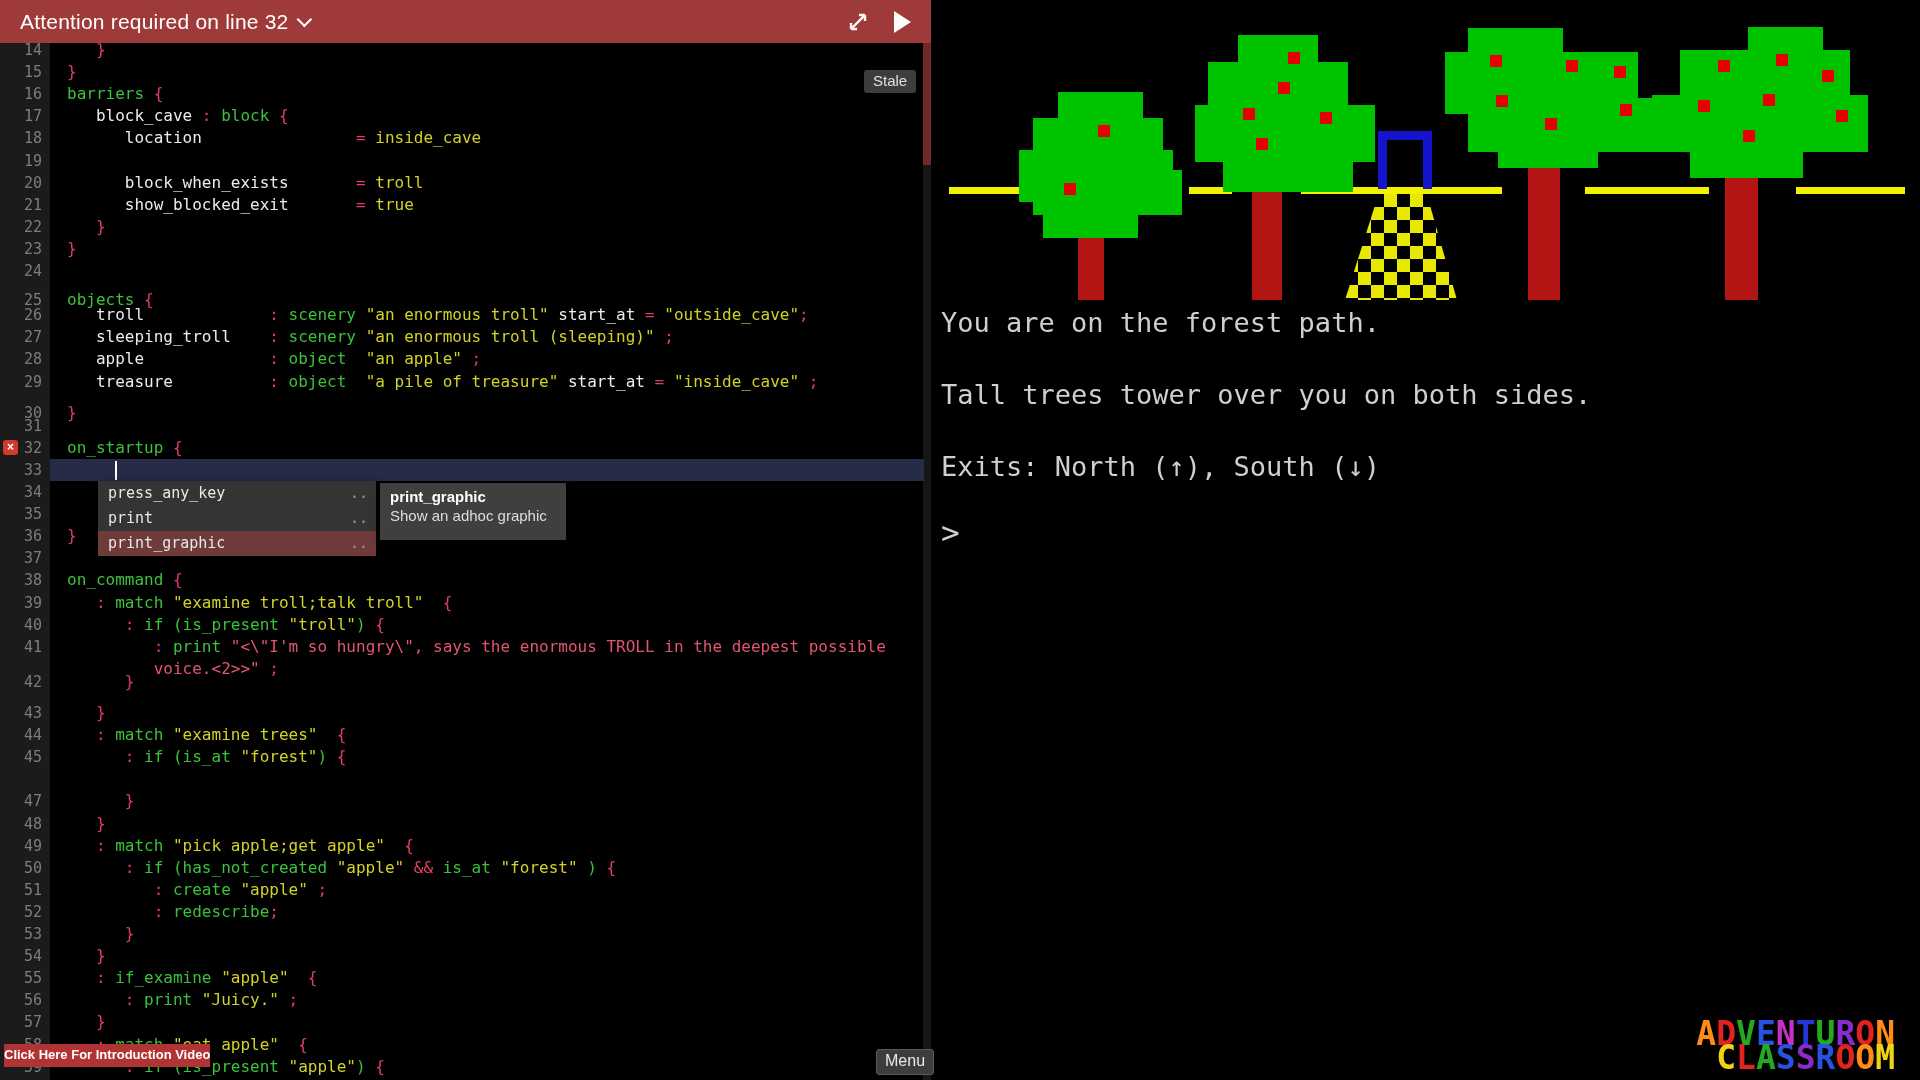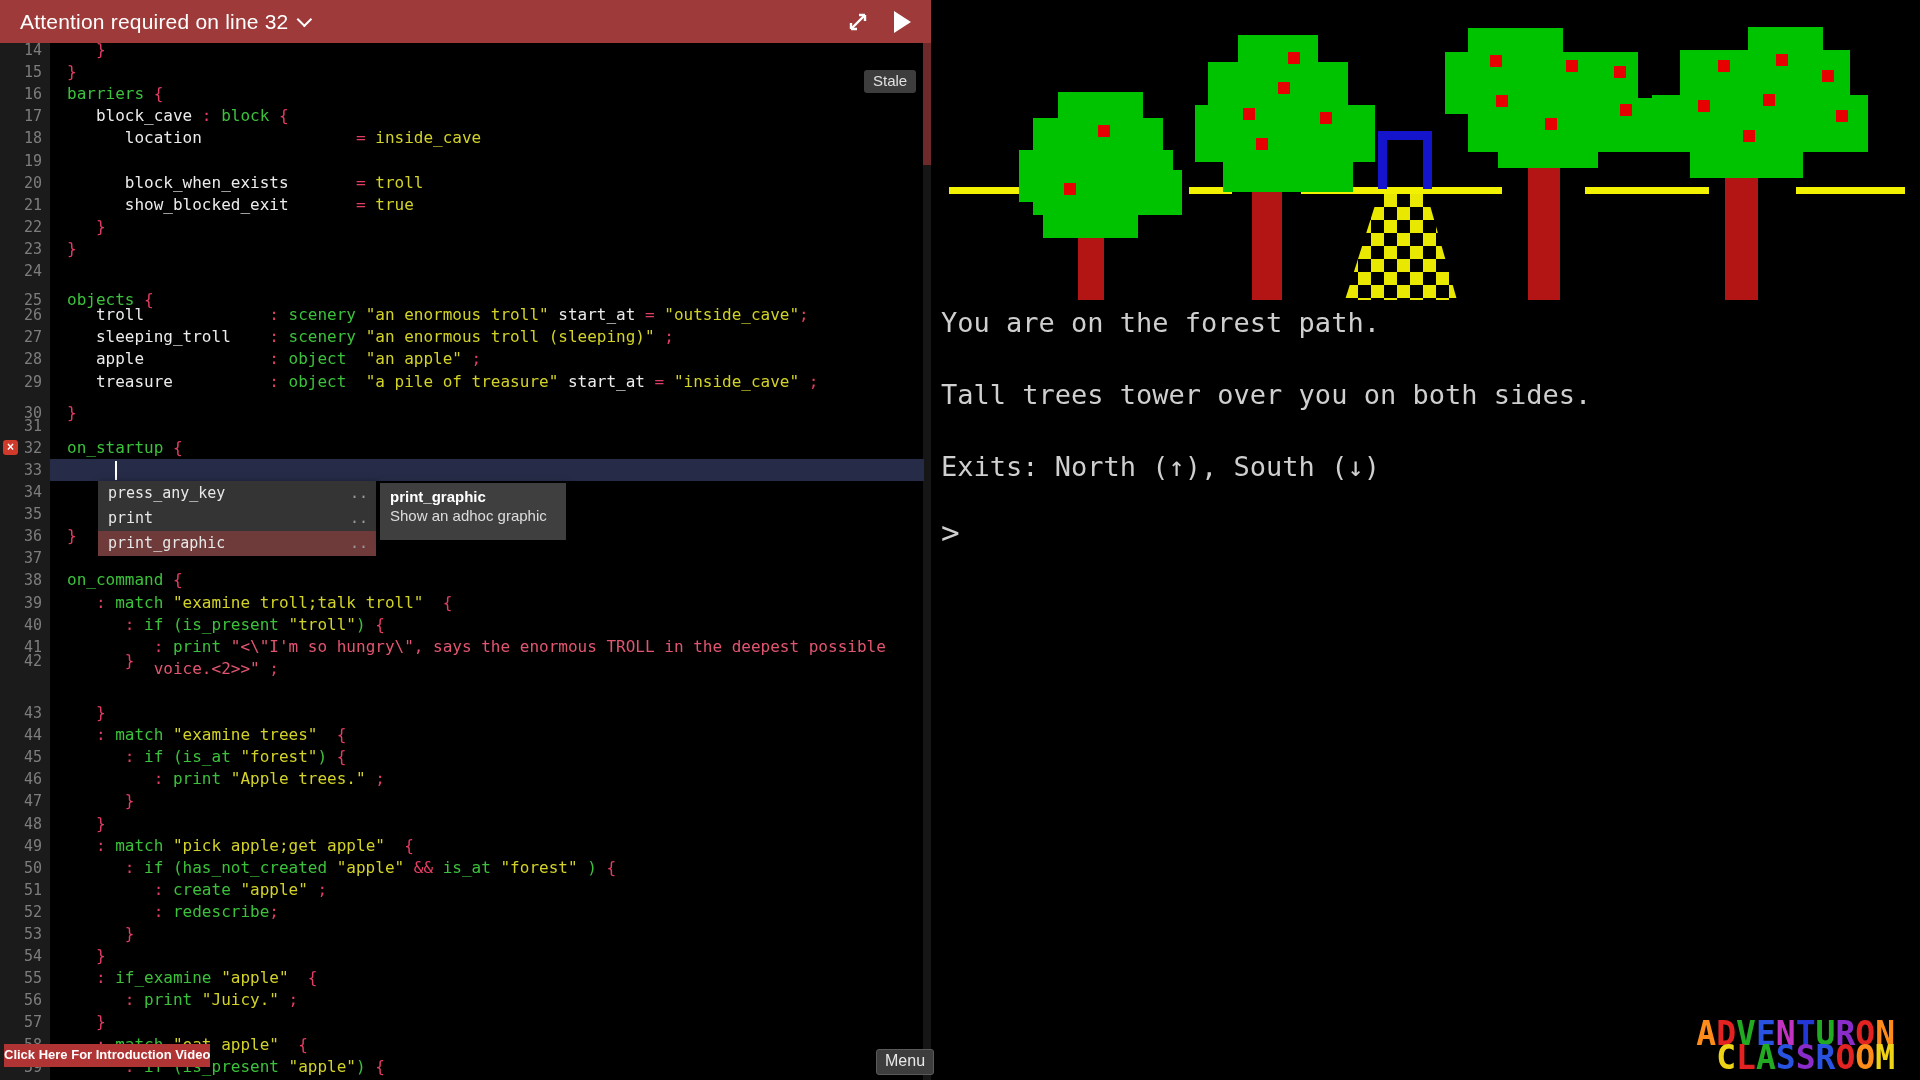--- a/index.html
+++ b/index.html
@@ -130,25 +130,24 @@
         <div id="cursor" style="left: 115.15px; top: 460.9px;"></div>
         <div class="code-row" style="top: 481px;"><span class="row-num">34</span><span class="row-code"></span></div>
         <div class="code-row" style="top: 503.1px;"><span class="row-num">35</span><span class="row-code"></span></div>
         <div class="code-row" style="top: 525.2px;"><span class="row-num">36</span><span class="row-code"><span class="tok-p">}</span></span></div>
         <div class="code-row" style="top: 547.3px;"><span class="row-num">37</span><span class="row-code"></span></div>
         <div class="code-row" style="top: 569.4px;"><span class="row-num">38</span><span class="row-code"><span class="tok-k">on_command </span><span class="tok-p">{</span></span></div>
         <div class="code-row" style="top: 591.5px;"><span class="row-num">39</span><span class="row-code"><span class="tok-p">   : </span><span class="tok-k">match </span><span class="tok-s">"examine troll;talk troll"</span><span class="tok-p">  {</span></span></div>
         <div class="code-row" style="top: 613.6px;"><span class="row-num">40</span><span class="row-code"><span class="tok-p">      : </span><span class="tok-k">if (is_present </span><span class="tok-s">"troll"</span><span class="tok-k">)</span><span class="tok-p"> {</span></span></div>
         <div class="code-row" style="top: 635.7px;"><span class="row-num">41</span><span class="row-code"><span class="tok-p">         : </span><span class="tok-k">print </span><span class="tok-r">"&lt;\"I'm so hungry\", says the enormous TROLL in the deepest possible</span></span></div>
         <div class="code-row" style="top: 657.8px;"><span class="row-num"></span><span class="row-code"><span class="tok-r">         voice.&lt;2&gt;&gt;"</span><span class="tok-p"> ;</span></span></div>
-        <div class="code-row" style="top: 650px; padding-left: 12px;"><span class="row-num">42</span><span class="row-code"><span class="tok-p">      }</span></span></div>
+        <div class="code-row" style="top: 671px; padding-left: 12px;"><span class="row-num">42</span><span class="row-code"><span class="tok-p">      }</span></span></div>
         <div class="code-row" style="top: 702px;"><span class="row-num">43</span><span class="row-code"><span class="tok-p">   }</span></span></div>
         <div class="code-row" style="top: 724.1px;"><span class="row-num">44</span><span class="row-code"><span class="tok-p">   : </span><span class="tok-k">match </span><span class="tok-s">"examine trees"</span><span class="tok-p">  {</span></span></div>
         <div class="code-row" style="top: 746.2px;"><span class="row-num">45</span><span class="row-code"><span class="tok-p">      : </span><span class="tok-k">if (is_at </span><span class="tok-s">"forest"</span><span class="tok-k">)</span><span class="tok-p"> {</span></span></div>
-        <div class="code-row" style="top: 768.3px;"><span class="row-num">46</span><span class="row-code"><span class="tok-p">         : </span><span class="tok-k">print </span><span class="tok-s">"Apple trees."</span><span class="tok-p"> ;</span></span></div>
         <div class="code-row" style="top: 790.4px;"><span class="row-num">47</span><span class="row-code"><span class="tok-p">      }</span></span></div>
         <div class="code-row" style="top: 812.5px;"><span class="row-num">48</span><span class="row-code"><span class="tok-p">   }</span></span></div>
         <div class="code-row" style="top: 834.6px;"><span class="row-num">49</span><span class="row-code"><span class="tok-p">   : </span><span class="tok-k">match </span><span class="tok-s">"pick apple;get apple"</span><span class="tok-p">  {</span></span></div>
         <div class="code-row" style="top: 856.7px;"><span class="row-num">50</span><span class="row-code"><span class="tok-p">      : </span><span class="tok-k">if (has_not_created </span><span class="tok-s">"apple"</span><span class="tok-p"> &amp;&amp; </span><span class="tok-k">is_at </span><span class="tok-s">"forest"</span><span class="tok-k"> )</span><span class="tok-p"> {</span></span></div>
         <div class="code-row" style="top: 878.8px;"><span class="row-num">51</span><span class="row-code"><span class="tok-p">         : </span><span class="tok-k">create </span><span class="tok-s">"apple"</span><span class="tok-p"> ;</span></span></div>
         <div class="code-row" style="top: 900.9px;"><span class="row-num">52</span><span class="row-code"><span class="tok-p">         : </span><span class="tok-k">redescribe</span><span class="tok-p">;</span></span></div>
         <div class="code-row" style="top: 923px;"><span class="row-num">53</span><span class="row-code"><span class="tok-p">      }</span></span></div>
         <div class="code-row" style="top: 945.1px;"><span class="row-num">54</span><span class="row-code"><span class="tok-p">   }</span></span></div>
         <div class="code-row" style="top: 967.2px;"><span class="row-num">55</span><span class="row-code"><span class="tok-p">   : </span><span class="tok-k">if_examine </span><span class="tok-s">"apple"</span><span class="tok-p">  {</span></span></div>
         <div class="code-row" style="top: 989.3px;"><span class="row-num">56</span><span class="row-code"><span class="tok-p">      : </span><span class="tok-k">print </span><span class="tok-s">"Juicy."</span><span class="tok-p"> ;</span></span></div>

